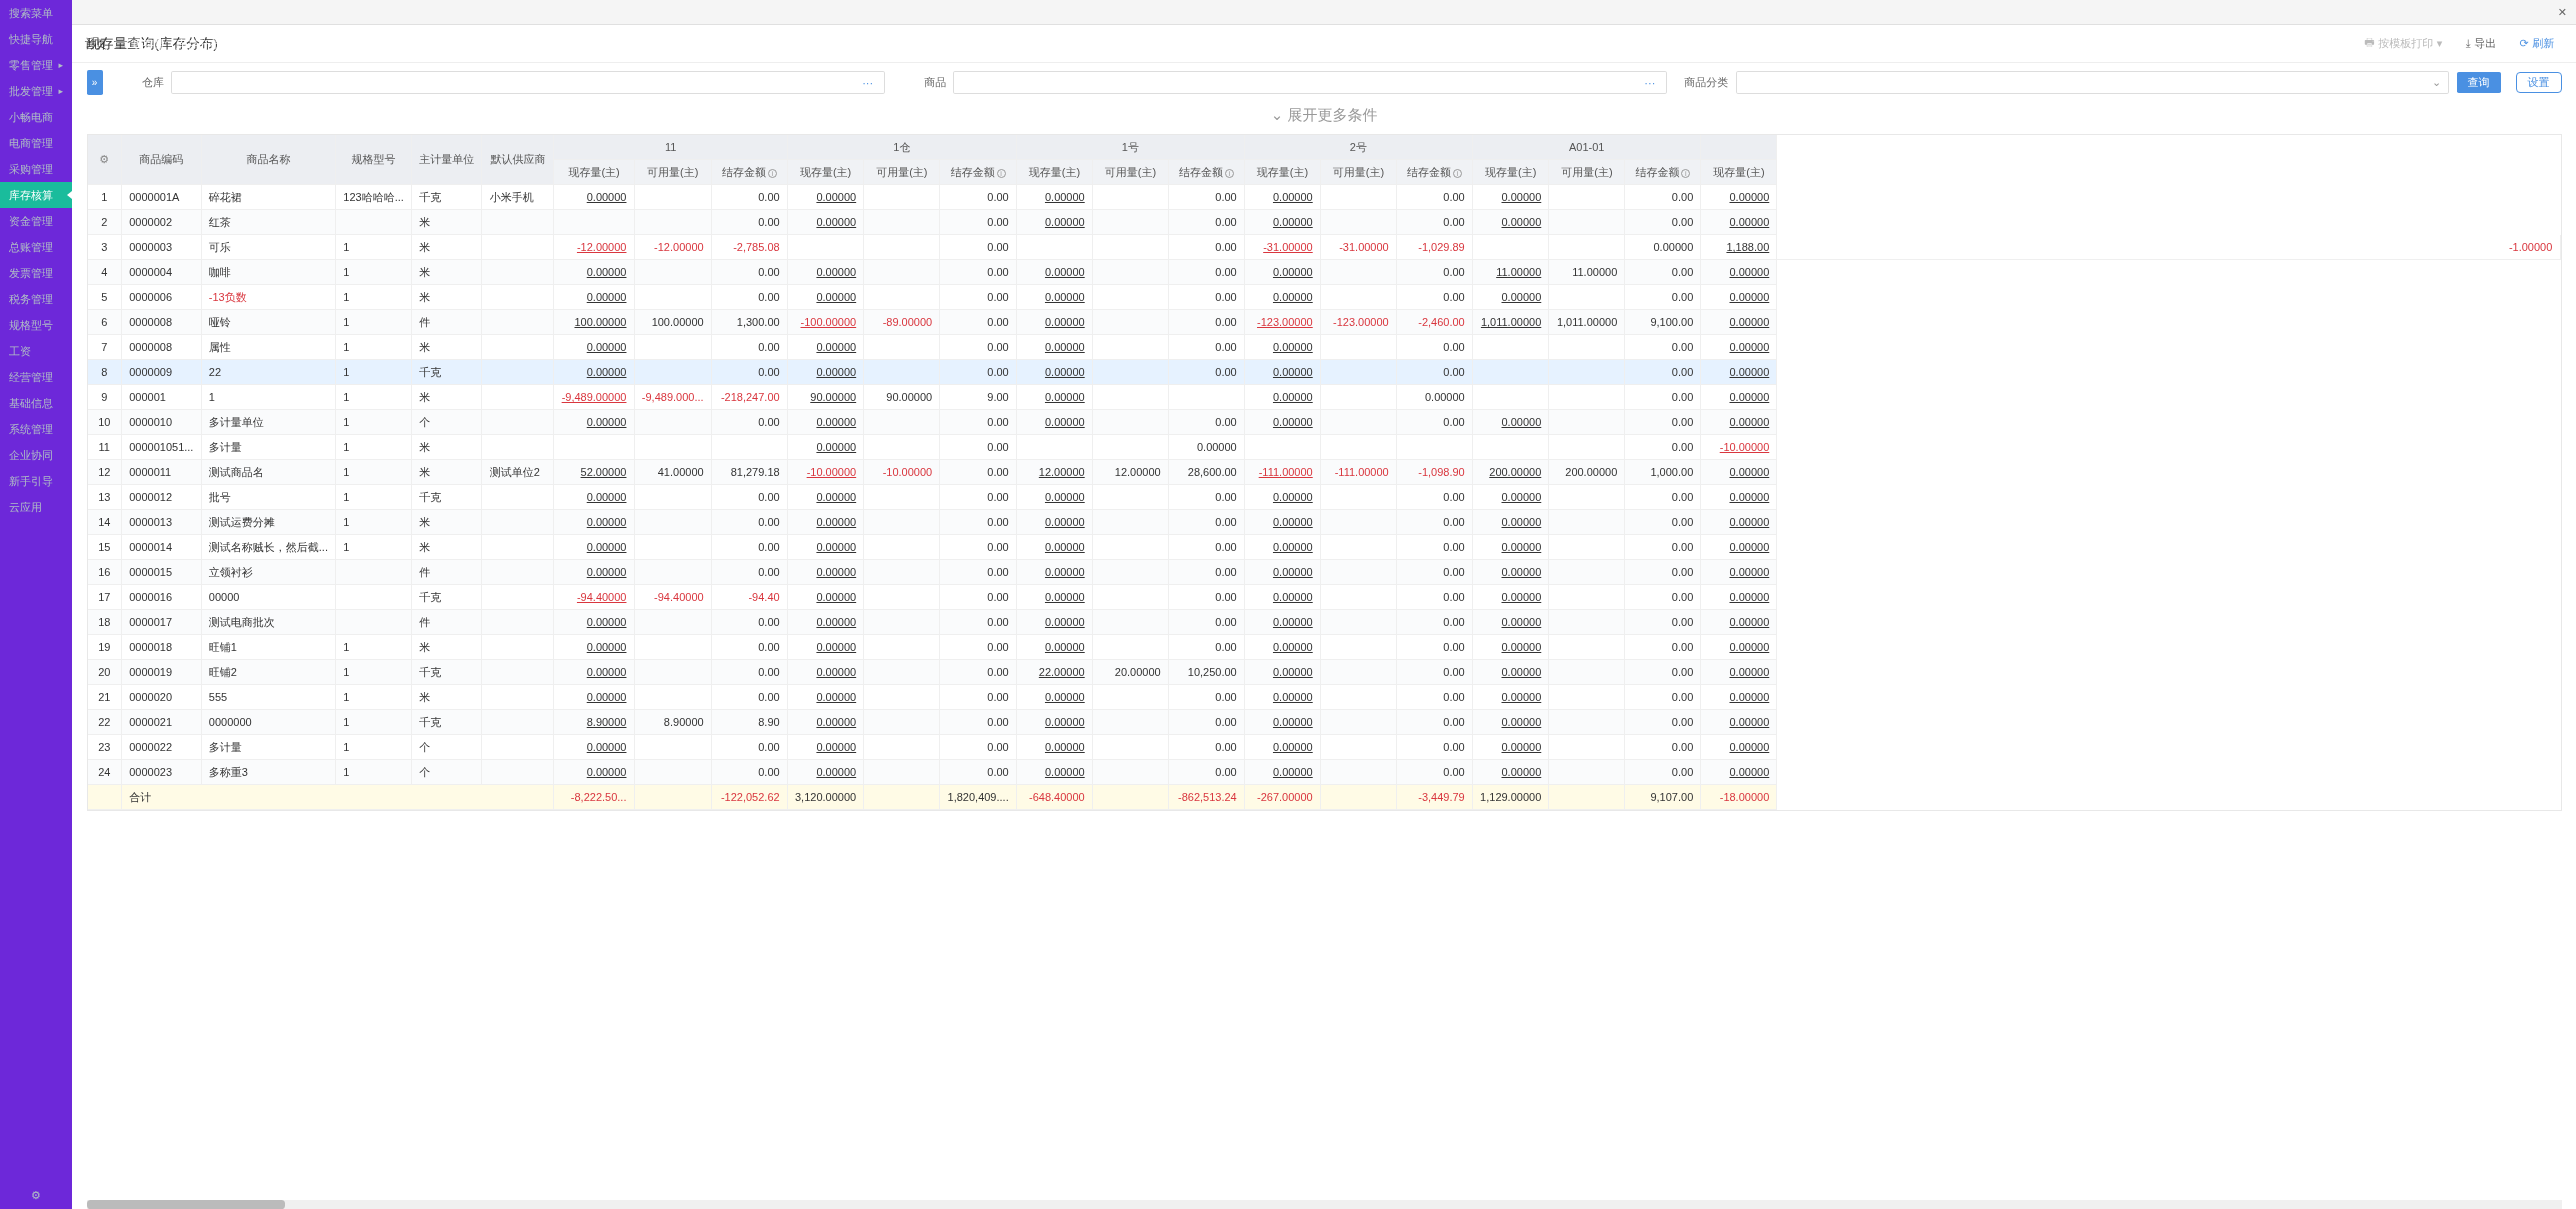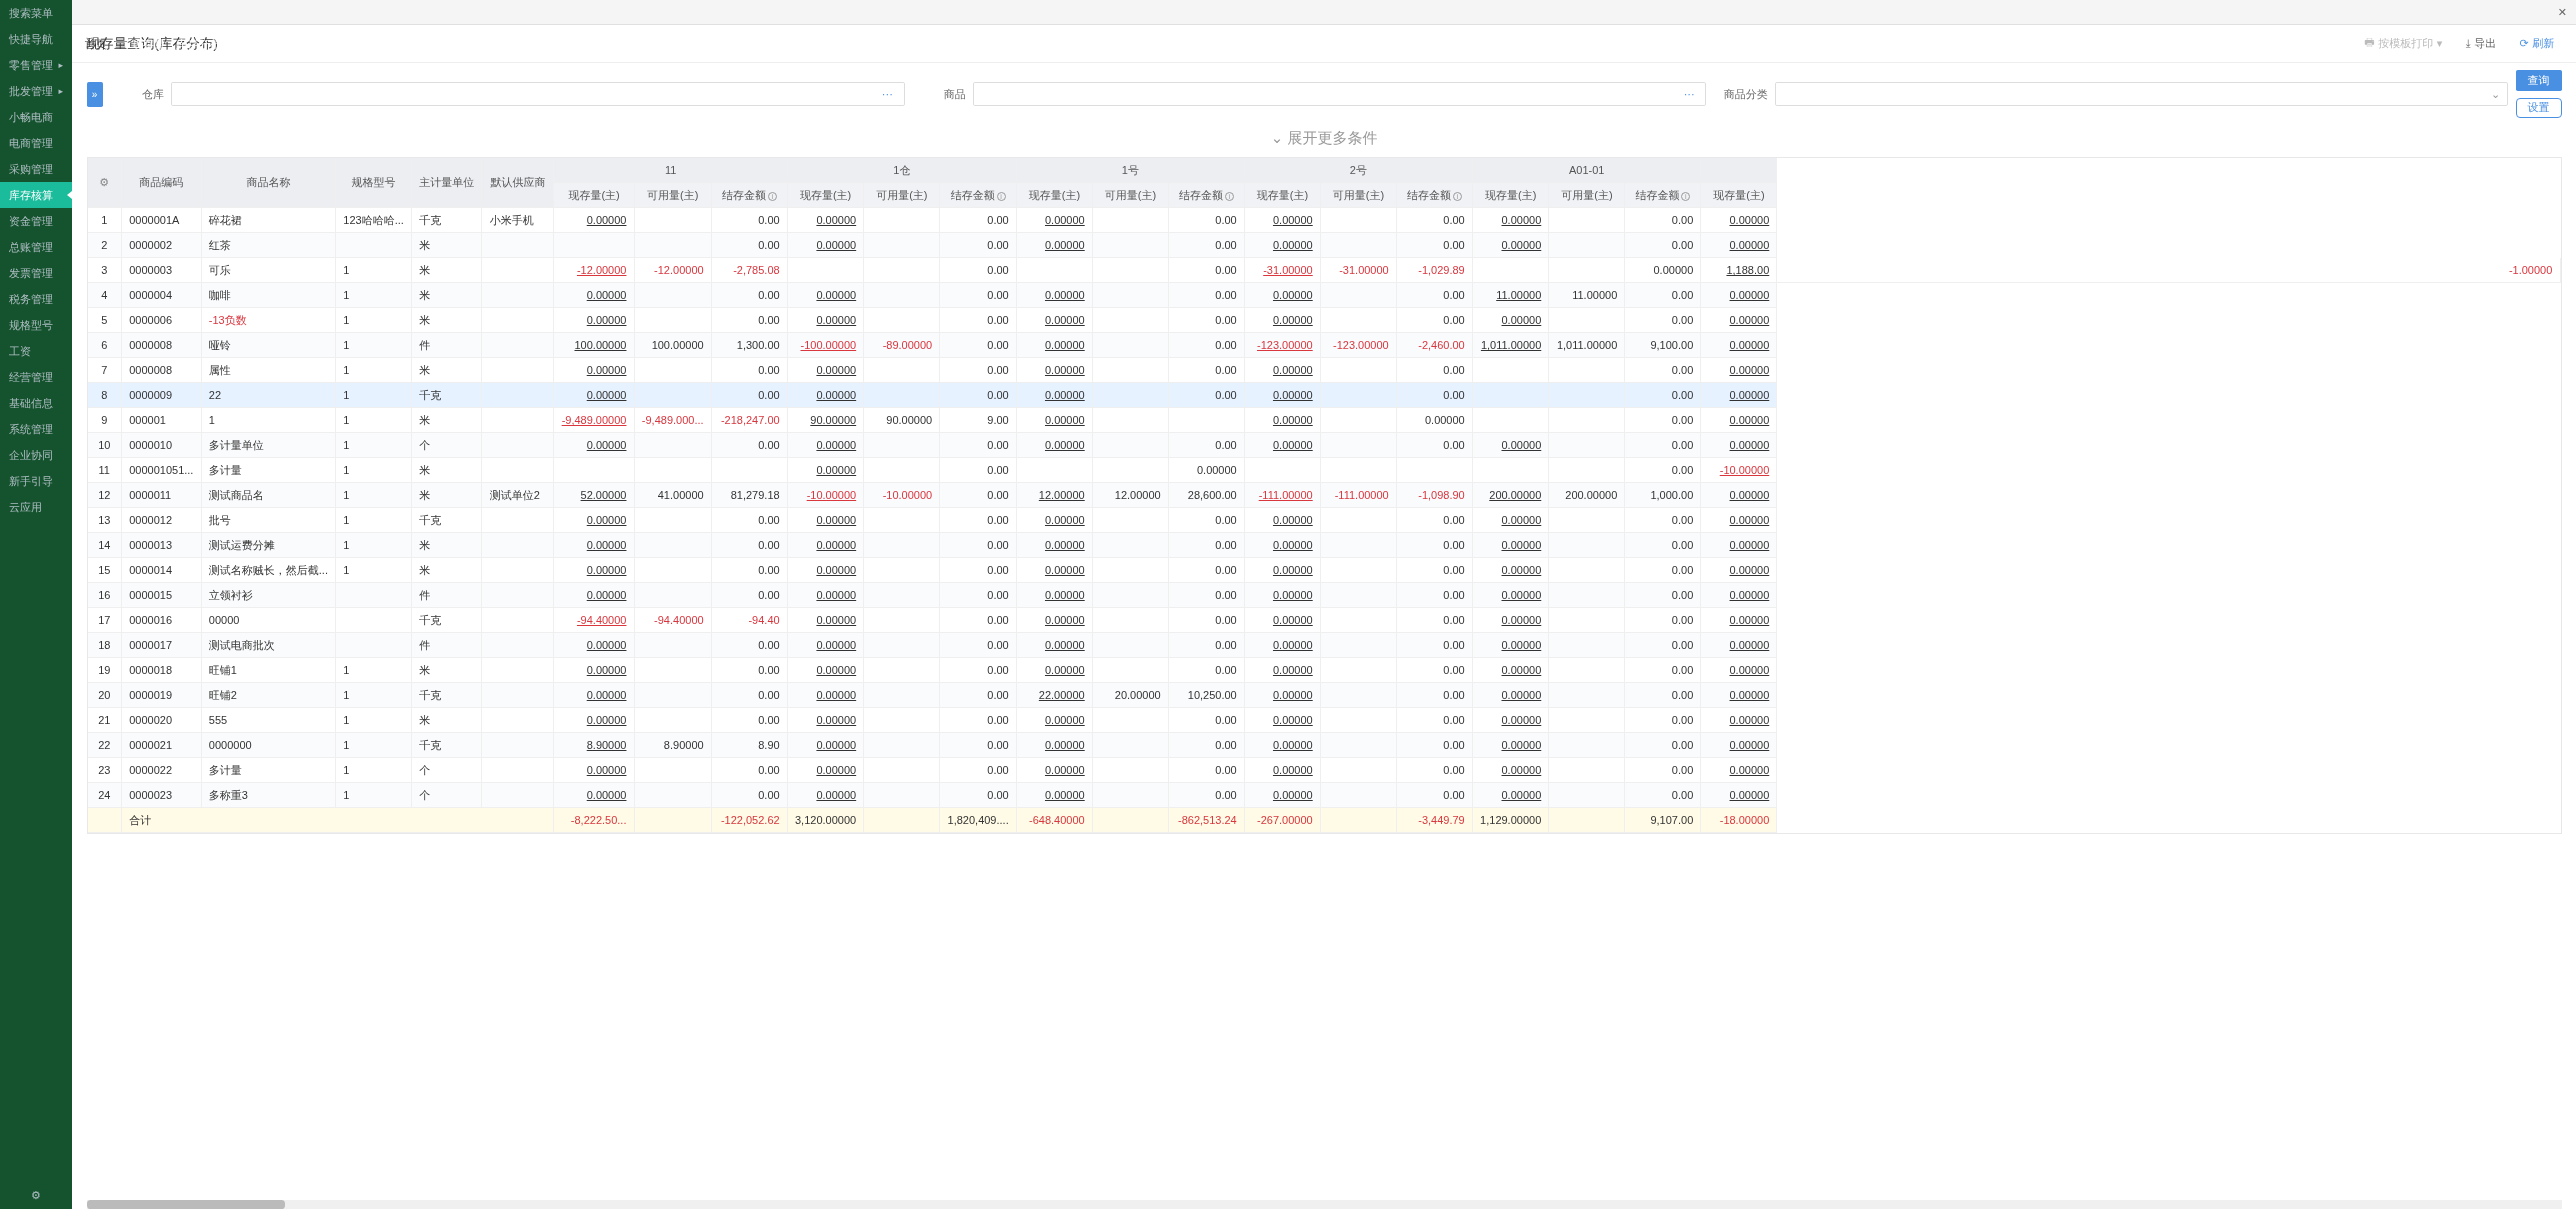--- a/index.html
+++ b/index.html
@@ -1,19 +1,19 @@
 <!DOCTYPE html>
 <html style="font-size:14.5px"><head>
 <meta charset="utf-8">
 <style>
 * { box-sizing: border-box; margin: 0; padding: 0; }
 body { font-family: "Microsoft YaHei", Arial, sans-serif; font-size: 11px; color: #333; background: #fff; overflow: hidden; }
 .app { display: flex; height: 100vh; }
 
-.sidebar { width: 72px; background: #14532d; color: #b0bec5; display: flex; flex-direction: column; flex-shrink: 0; }
+.sidebar { width: 72px; background: #6d28d9; color: #b0bec5; display: flex; flex-direction: column; flex-shrink: 0; }
 .sidebar-item { height: 26px; display: flex; align-items: center; padding: 0 9px; cursor: pointer; white-space: nowrap; font-size: 11px; position: relative; }
 .sidebar-item.active { background: #1abc9c; color: #fff; }
 .sidebar-item .arrow { margin-left: auto; font-size: 9px; }
 .sidebar-item.active::after { content: ""; position: absolute; right: 0; top: 50%; transform: translateY(-50%); width: 0; height: 0; border-top: 4.5px solid transparent; border-bottom: 4.5px solid transparent; border-right: 5.4px solid #fff; }
 .sidebar-footer { margin-top: auto; height: 27px; display: flex; align-items: center; justify-content: center; color: #b0bec5; cursor: pointer; }
 
 .main { flex: 1; display: flex; flex-direction: column; min-width: 0; }
 
 .tabs-bar { height: 25px; background: #f5f5f5; display: flex; align-items: stretch; border-bottom: 0.9px solid #e0e0e0; position: relative; }
 .tab { padding: 0 12.7px; display: flex; align-items: center; cursor: pointer; font-size: 11px; background: #f5f5f5; }
@@ -29,21 +29,21 @@
 .icon { display: inline-block; }
 
 .filter-row { display: flex; align-items: center; padding: 7.2px 14.5px; gap: 7.2px; }
 .collapse-btn { width: 16.3px; height: 25px; background: #4a90e2; color: #fff; display: flex; align-items: center; justify-content: center; cursor: pointer; border-radius: 1.8px; font-size: 10px; }
 .filter-group { display: flex; align-items: center; flex: 1; gap: 7.2px; }
 .filter-label { width: 54px; text-align: right; color: #666; }
 .filter-input-wrap { flex: 1; height: 23.6px; border: 0.9px solid #ddd; display: flex; align-items: center; padding: 0 7.2px; background: #fff; border-radius: 1.8px; }
 .filter-input { flex: 1; border: none; outline: none; font-size: 11px; }
 .filter-more { color: #4a90e2; cursor: pointer; padding: 0 3.6px; }
 .filter-chevron { color: #999; cursor: pointer; }
-.filter-btns { display: flex; flex-direction: column; gap: 7px; }
+.filter-btns { display: flex; gap: 15px; }
 .btn-primary { background: #4a90e2; color: #fff; border: none; padding: 2.7px 11px; border-radius: 1.8px; cursor: pointer; font-size: 11px; }
 .btn-outline { background: #fff; color: #4a90e2; border: 0.9px solid #4a90e2; padding: 1.8px 11px; border-radius: 4px; cursor: pointer; font-size: 11px; }
 
 .expand-row { text-align: center; padding: 3.6px 0 9px; color: #999; cursor: pointer; font-size: 15px; }
 
 .table-wrap { flex: 1; overflow: auto; padding: 0 14.5px 9px; }
 .table-scroll { overflow-x: auto; border: 0.9px solid #e8e8e8; }
 table { border-collapse: collapse; min-width: 100%; }
 th, td { border-right: 0.9px solid #efefef; border-bottom: 0.9px solid #efefef; padding: 4.5px 7.2px; white-space: nowrap; font-size: 11px; text-align: left; }
 thead th { background: #f0f2f5; font-weight: normal; color: #555; text-align: center; height: 25px; }

